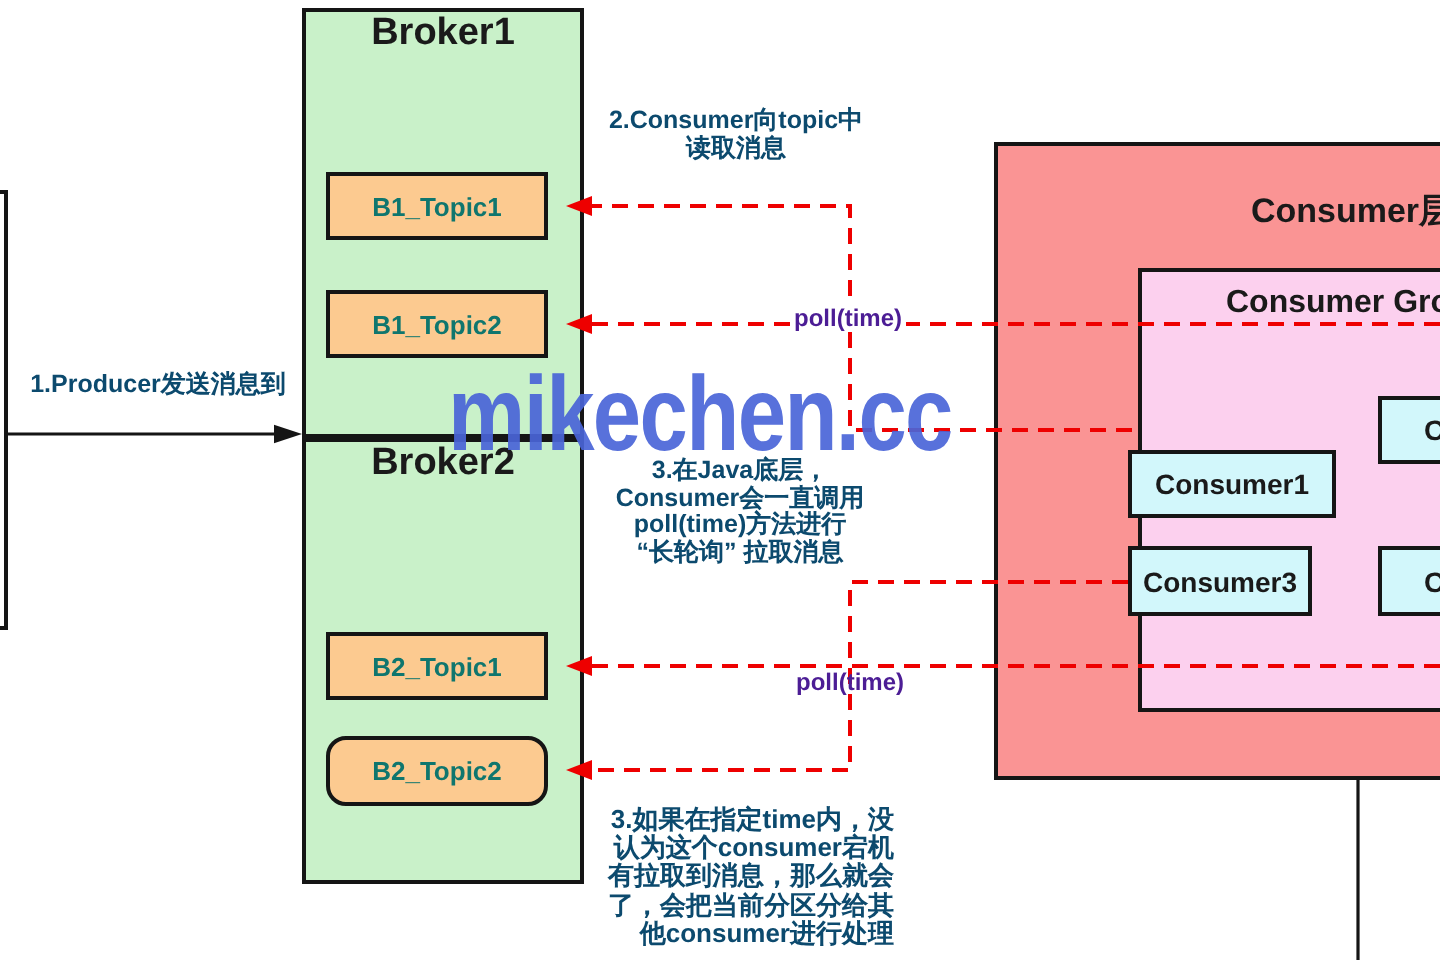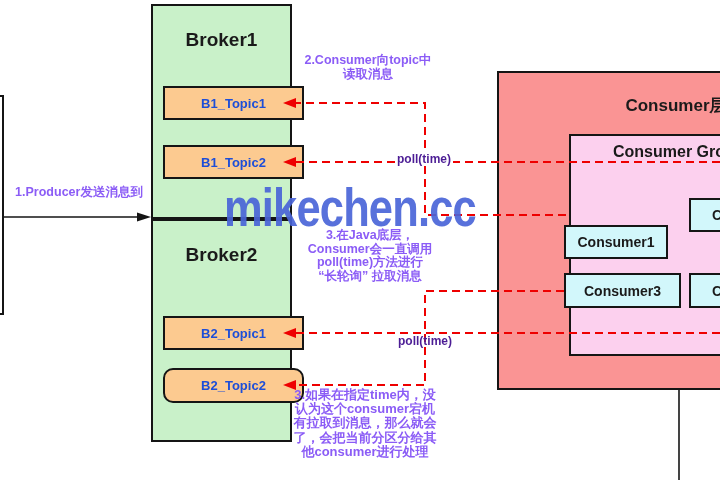--- a/index.html
+++ b/index.html
@@ -6,41 +6,41 @@
   body{
     width:720px;height:480px;position:relative;overflow:hidden;
     background:#ffffff;
     font-family:"Liberation Sans","DejaVu Sans",sans-serif;
   }
   .box{position:absolute;border:2px solid #151515;box-sizing:border-box;}
   .producer-box{left:-80px;top:95px;width:84px;height:220px;background:#ffffff;}
   .broker{left:151px;width:141px;background:#c9f1c9;display:flex;flex-direction:column;align-items:center;}
   .broker1{top:4px;height:215px;}
   .broker2{top:219px;height:223px;}
-  .broker-title{margin-top:23px;font-size:19px;font-weight:bold;color:#1a1a1a;letter-spacing:0px;}
-  .topic{left:163px;width:141px;height:34px;background:#fcca90;display:flex;align-items:center;justify-content:center;
-         font-size:13px;font-weight:bold;color:#1d4ed8;}
+  .broker-title{font-size:19px;font-weight:bold;color:#1a1a1a;letter-spacing:0px;}
+  .topic{left:163px;width:111px;height:34px;background:#fcca90;display:flex;align-items:center;justify-content:center;
+         font-size:13px;font-weight:bold;color:#0f766e;}
   .t-b1t1{top:86px;} .t-b1t2{top:145px;} .t-b2t1{top:316px;} .t-b2t2{top:368px;height:35px;border-radius:10px;}
   .consumer-layer{left:497px;top:71px;width:310px;height:319px;background:#fa9494;}
   .layer-title{position:absolute;left:676px;top:94px;transform:translateX(-50%);
                font-size:17px;font-weight:bold;color:#1a1a1a;white-space:nowrap;z-index:2;}
   .consumer-group{left:569px;top:134px;width:240px;height:222px;background:#fcd0ee;}
   .group-title{position:absolute;left:613px;top:143px;font-size:16px;font-weight:bold;color:#1a1a1a;
                white-space:nowrap;z-index:2;}
   .consumer{background:#d2f7fb;display:flex;align-items:center;justify-content:center;
             font-size:14px;font-weight:bold;color:#1a1a1a;z-index:2;}
   .c1{left:564px;top:198px;width:104px;height:34px;margin-top:27px;}
   .c2{left:689px;top:198px;width:62px;height:34px;justify-content:flex-start;padding-left:21px;}
-  .c3{left:564px;top:273px;width:117px;height:35px;}
+  .c3{left:564px;top:273px;width:92px;height:35px;}
   .c4{left:689px;top:273px;width:62px;height:35px;justify-content:flex-start;padding-left:21px;}
-  .note{position:absolute;text-align:center;font-weight:bold;color:#8b5cf6;z-index:3;}
+  .note{position:absolute;text-align:center;font-weight:bold;color:#0c4a6e;z-index:3;}
   .note1{left:8px;top:186px;width:142px;font-size:12.5px;line-height:13.5px;}
   .note2{left:298px;top:53px;width:140px;font-size:12.5px;line-height:14px;}
   .note3{left:294px;top:229px;width:152px;font-size:12.5px;line-height:13.5px;}
-  .note4{left:283px;top:388px;width:164px;font-size:13px;line-height:14.2px;}
+  .note4{left:283px;top:403px;width:164px;font-size:13px;line-height:14.2px;text-align:right;}
   .poll{position:absolute;font-size:12px;font-weight:bold;color:#4c1d95;z-index:4;white-space:nowrap;}
   .poll1{left:424px;top:152px;transform:translateX(-50%);background:#ffffff;padding:0 2px;}
   .poll2{left:425px;top:334px;transform:translateX(-50%);}
   .overlay{position:absolute;left:0;top:0;width:720px;height:480px;z-index:4;pointer-events:none;}
   .watermark{position:absolute;left:224px;top:177px;z-index:10;
              font-size:53px;font-weight:bold;color:#4a65d8;opacity:0.92;
              letter-spacing:-1px;transform:scaleX(0.82);transform-origin:left top;white-space:nowrap;}
 </style>
 </head>
 <body>

